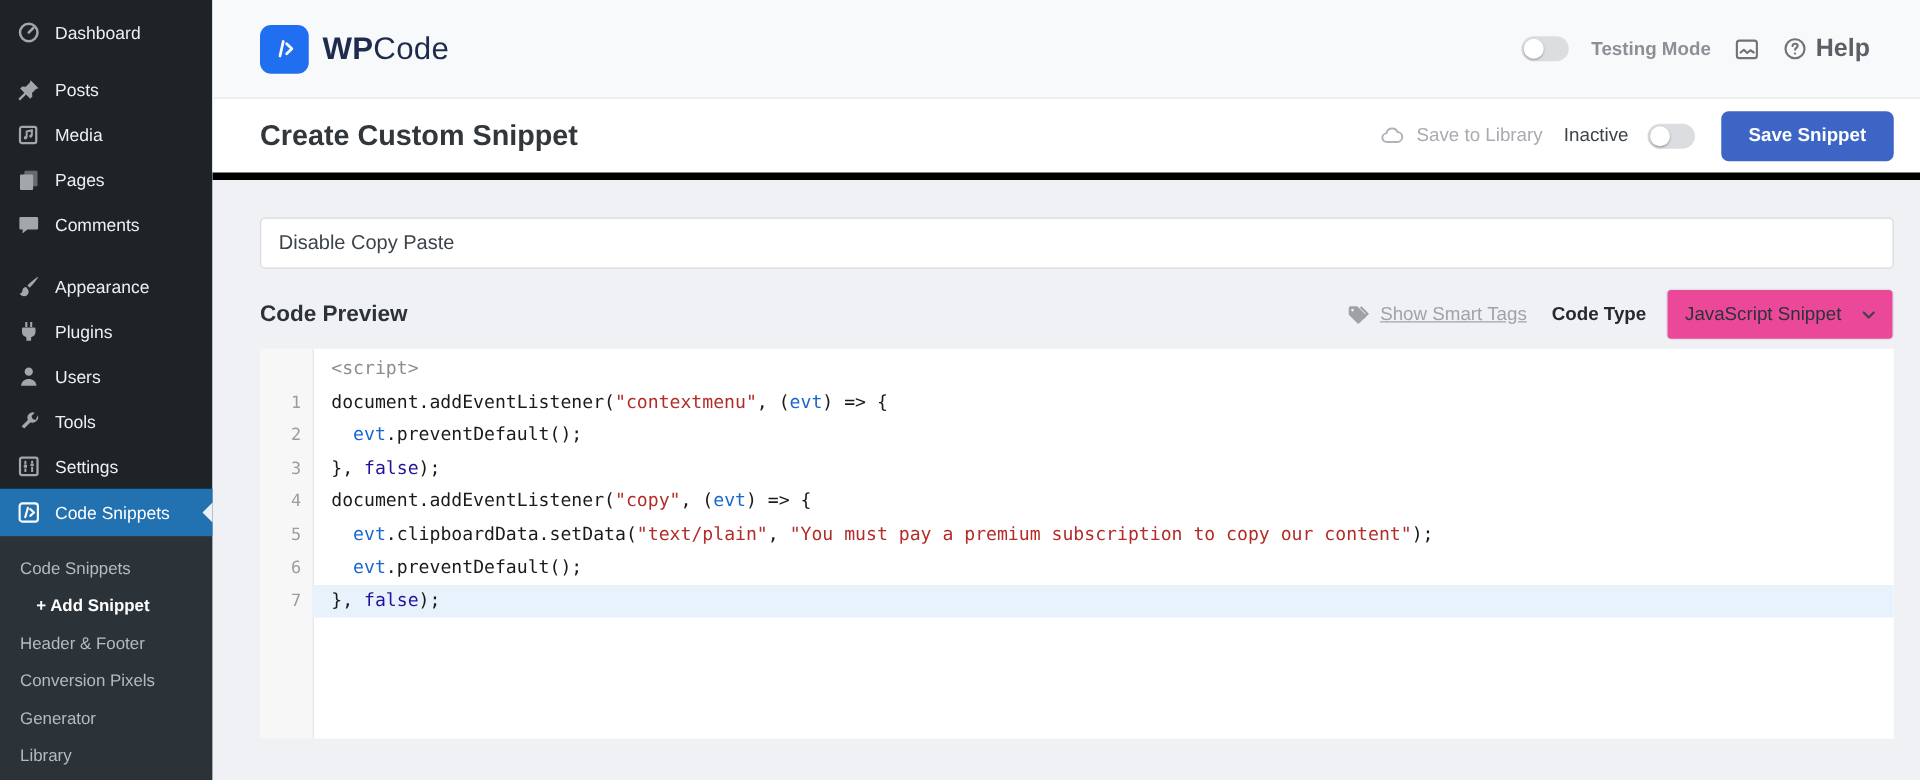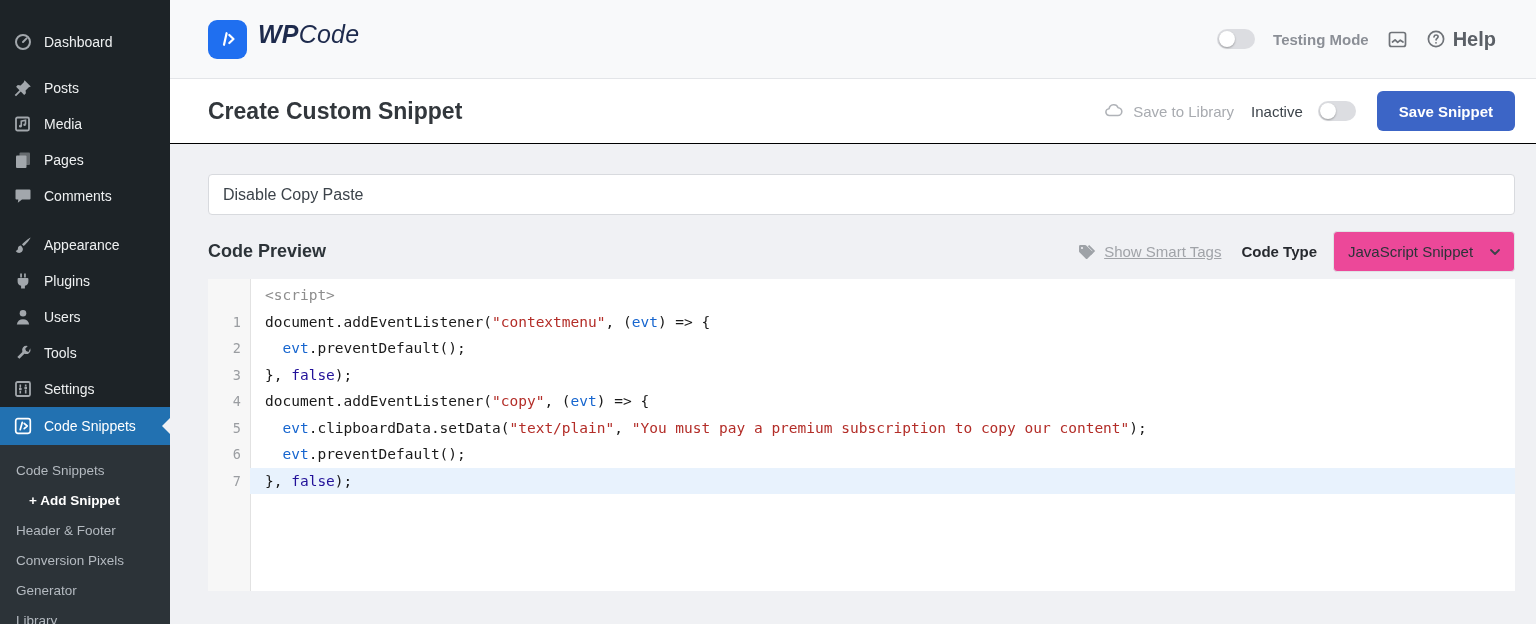--- a/index.html
+++ b/index.html
@@ -3,54 +3,54 @@
 <meta charset="utf-8">
 <style>
   * { margin:0; padding:0; box-sizing:border-box; }
   html,body { width:1536px; height:624px; overflow:hidden; }
   body { font-family:"Liberation Sans", sans-serif; background:#f0f1f4; position:relative; }
 
   .app { width:1536px; height:624px; display:flex; }
 
   
   .sidebar { width:170px; min-width:170px; height:624px; background:#1d2327; color:#eef0f1; display:flex; flex-direction:column; }
-  .menu { padding-top:24px; }
+  .menu { padding-top:8px; }
   .mi { height:36px; display:flex; align-items:center; gap:11px; padding-left:13px; font-size:14px; cursor:pointer; position:relative; color:#eef0f1; }
   .mi .ico { width:20px; height:20px; color:#a2a7ac; flex:0 0 20px; }
   .mi .ico svg { width:20px; height:20px; display:block; }
   .mi.active { background:#2271b1; color:#fff; height:38px; }
   .mi.active .ico { color:#fff; }
   .mi.active::after { content:""; position:absolute; right:0; top:50%; margin-top:-8px;
       border:8px solid transparent; border-right-color:#f0f1f4; }
   .menu-gap { height:10px; }
   .menu-gap2 { height:13px; }
   .submenu { background:#2c3338; flex:1; padding-top:10px; }
   .smi { height:30px; display:flex; align-items:center; padding-left:16px; font-size:13.5px; color:#b4bac0; cursor:pointer; }
   .smi.active { color:#fff; font-weight:bold;padding-left:29px; }
 
   
   .main { flex:1; display:flex; flex-direction:column; background:#f0f1f4; }
 
   .topbar { height:79px; background:#f8f9fa; border-bottom:1px solid #e3e5e8;
       display:flex; align-items:center; justify-content:space-between; padding:0 40px 0 38px; }
-  .brand { display:flex; gap:11px;font-style:italic; }
+  .brand { display:flex; align-items:center; gap:11px; }
   .brand-badge { width:39px; height:39px; border-radius:9px; background:#1f6ff0; display:flex; align-items:center; justify-content:center; color:#fff; }
   .brand-badge svg { width:24px; height:24px; }
   .brand-text { font-size:25px; color:#1e2b4d; letter-spacing:.2px; }
   .brand-text b { font-weight:800; }
   .topbar-right { display:flex; align-items:center; gap:18px; }
   .toggle { width:38px; height:20px; border-radius:10px; background:#dcdde1; position:relative; cursor:pointer; flex:0 0 38px; }
   .toggle::after { content:""; position:absolute; left:2px; top:2px; width:16px; height:16px; border-radius:50%; background:#fff; box-shadow:0 1px 2px rgba(0,0,0,.3); }
   .tm-label { font-size:15px; color:#8b8f96; font-weight:600; }
   .ticon { color:#6f7378; display:inline-flex; }
   .ticon svg { width:21px; height:21px; display:block; }
   .help { display:flex; align-items:center; gap:7px; font-size:20px; font-weight:600; color:#5b6066; cursor:pointer; }
   .help svg { width:20px; height:20px; display:block; color:#6f7378; }
 
-  .headbar { height:65px; background:#fff; border-bottom:1px solid #000000;
+  .headbar { height:65px; background:#fff; border-bottom:6px solid #000000;
       display:flex; align-items:center; justify-content:space-between; padding:0 21px 0 38px; }
   .headbar h1 { font-size:23px; font-weight:700; color:#32373c; }
   .head-right { display:flex; align-items:center; gap:15px; }
   .savelib { display:flex; align-items:center; gap:8px; font-size:15px; color:#a8abb0; cursor:pointer; }
   .savelib svg { width:22px; height:22px; color:#b0b3b8; display:block; }
   .inactive { font-size:15px; color:#3c434a; margin-left:2px; }
   .save-btn { height:40px; padding:0 22px; background:#3c65c6; color:#fff; border:none; border-radius:6px;
       font-family:"Liberation Sans", sans-serif; font-size:15px; font-weight:700; cursor:pointer; margin-left:6px; }
 
   .content { padding:30px 21px 0 38px; flex:1; }

